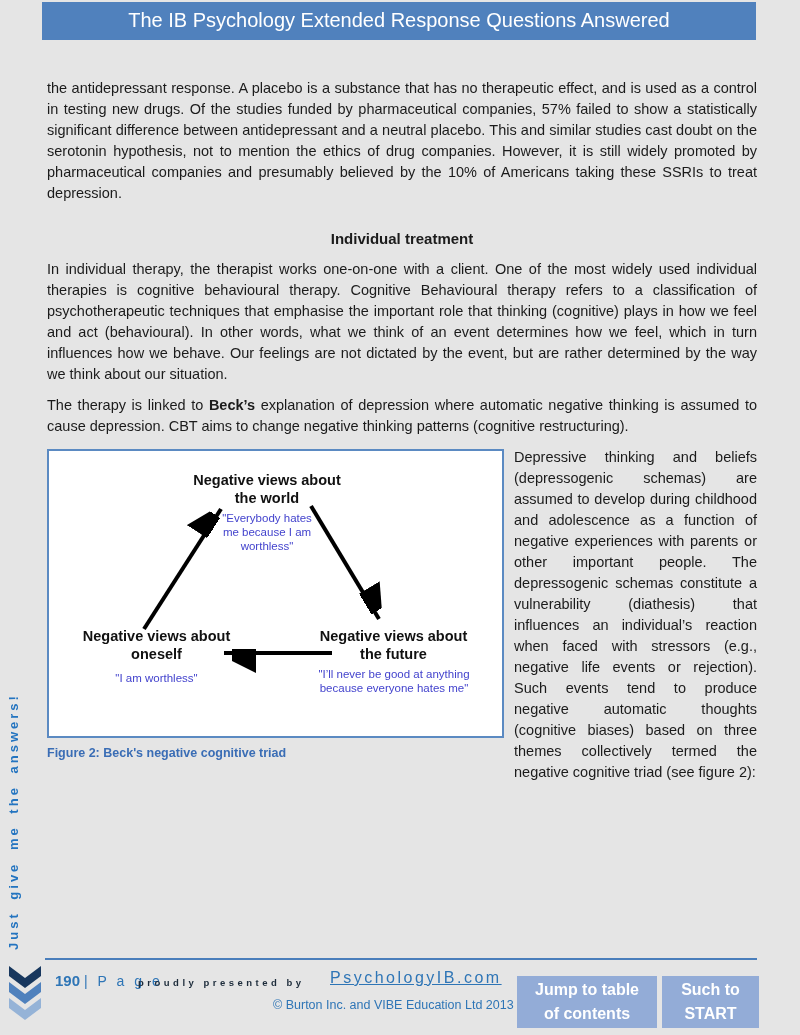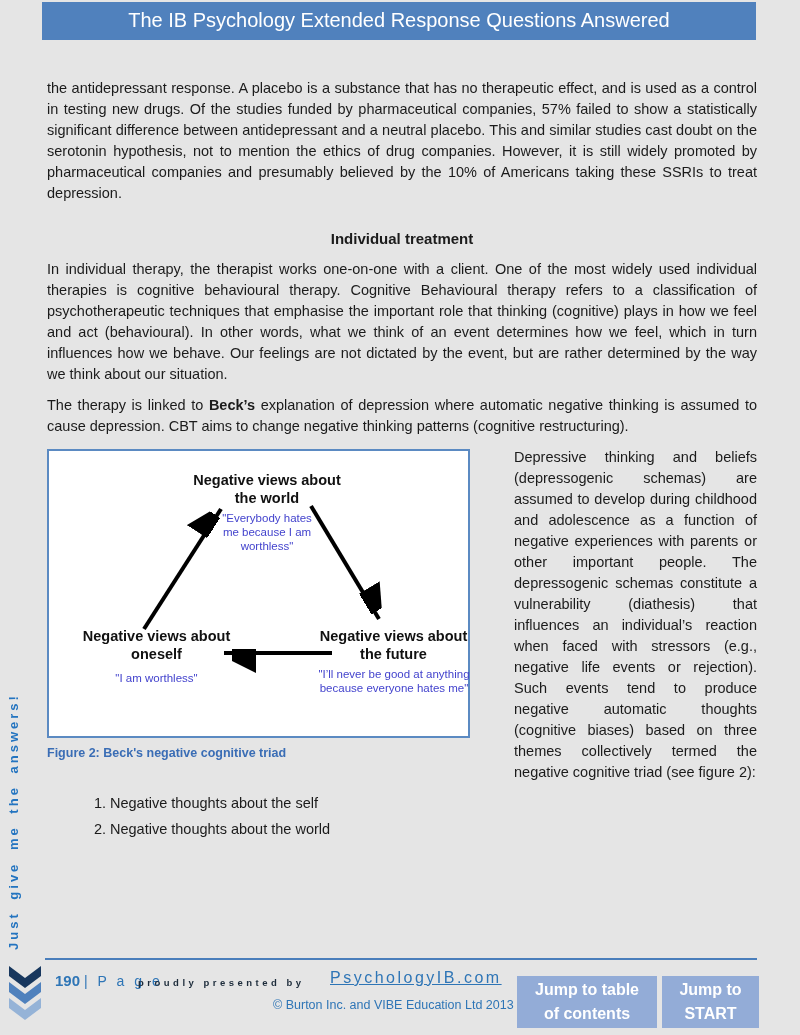--- a/index.html
+++ b/index.html
@@ -17,21 +17,21 @@
     position:absolute; left:47px; top:78px; width:710px;
     font-size:14.5px; line-height:21px; text-align:justify;
   }
   .content p { margin-bottom:10px; }
   h3.section-heading { font-size:15px; margin:24px 0 10px; text-align:center; }
   .bold { font-weight:bold; }
 
   
   .figwrap { float:left; width:459px; margin:2px 8px 4px 0; }
   .figbox {
-    position:relative; width:423px; height:289px;
+    position:relative; width:457px; height:289px;
     border:2px solid #5b8ac2; background:#ffffff;
   }
   .figbox svg.arrows { position:absolute; left:0; top:0; width:453px; height:285px; }
   .triad-label {
     position:absolute; font-weight:bold; font-size:14.5px; line-height:18px;
     color:#111; text-align:center;
   }
   .triad-quote {
     position:absolute; font-size:11.5px; line-height:14px;
     color:#4343cd; text-align:center;
@@ -118,24 +118,20 @@
         <div class="triad-label lbl-self">Negative views about oneself</div>
         <div class="triad-quote qt-self">"I am worthless"</div>
         <div class="triad-label lbl-future">Negative views about the future</div>
         <div class="triad-quote qt-future">"I’ll never be good at anything because everyone hates me"</div>
       </div>
       <div class="figcaption">Figure 2: Beck's negative cognitive triad</div>
     </div>
 
     <p>Depressive thinking and beliefs (depressogenic schemas) are assumed to develop during childhood and adolescence as a function of negative experiences with parents or other important people. The depressogenic schemas constitute a vulnerability (diathesis) that influences an individual’s reaction when faced with stressors (e.g., negative life events or rejection). Such events tend to produce negative automatic thoughts (cognitive biases) based on three themes collectively termed the negative cognitive triad (see figure 2):</p>
 
-    <ol class="triad-list">
-      <li>Negative thoughts about the self</li>
-      <li>Negative thoughts about the world</li>
-    </ol>
   </div>
 
   <div class="vertical-rail">Just give me the answers!</div>
 
   <div class="footer">
     <div class="footer-divider"></div>
 
     <svg class="chevrons" width="34" height="64" viewBox="0 0 34 64">
       <path d="M1,0 L17,12 L33,0 L33,10 L17,22 L1,10 Z" fill="#17375e"></path>
       <path d="M1,16 L17,28 L33,16 L33,26 L17,38 L1,26 Z" fill="#4f81bd"></path>
@@ -149,18 +145,18 @@
     <a class="site-link">PsychologyIB.com</a>
 
     <div class="copyright">© Burton Inc. and VIBE Education Ltd 2013</div>
 
     <button class="jump-btn btn-contents">
       <span>Jump to table</span><br>
       <span>of contents</span>
     </button>
 
     <button class="jump-btn btn-start">
-      <span>Jump to</span><br>
+      <span>Such to</span><br>
       <span>START</span>
     </button>
   </div>
 
 </div>
 
 </body></html>

